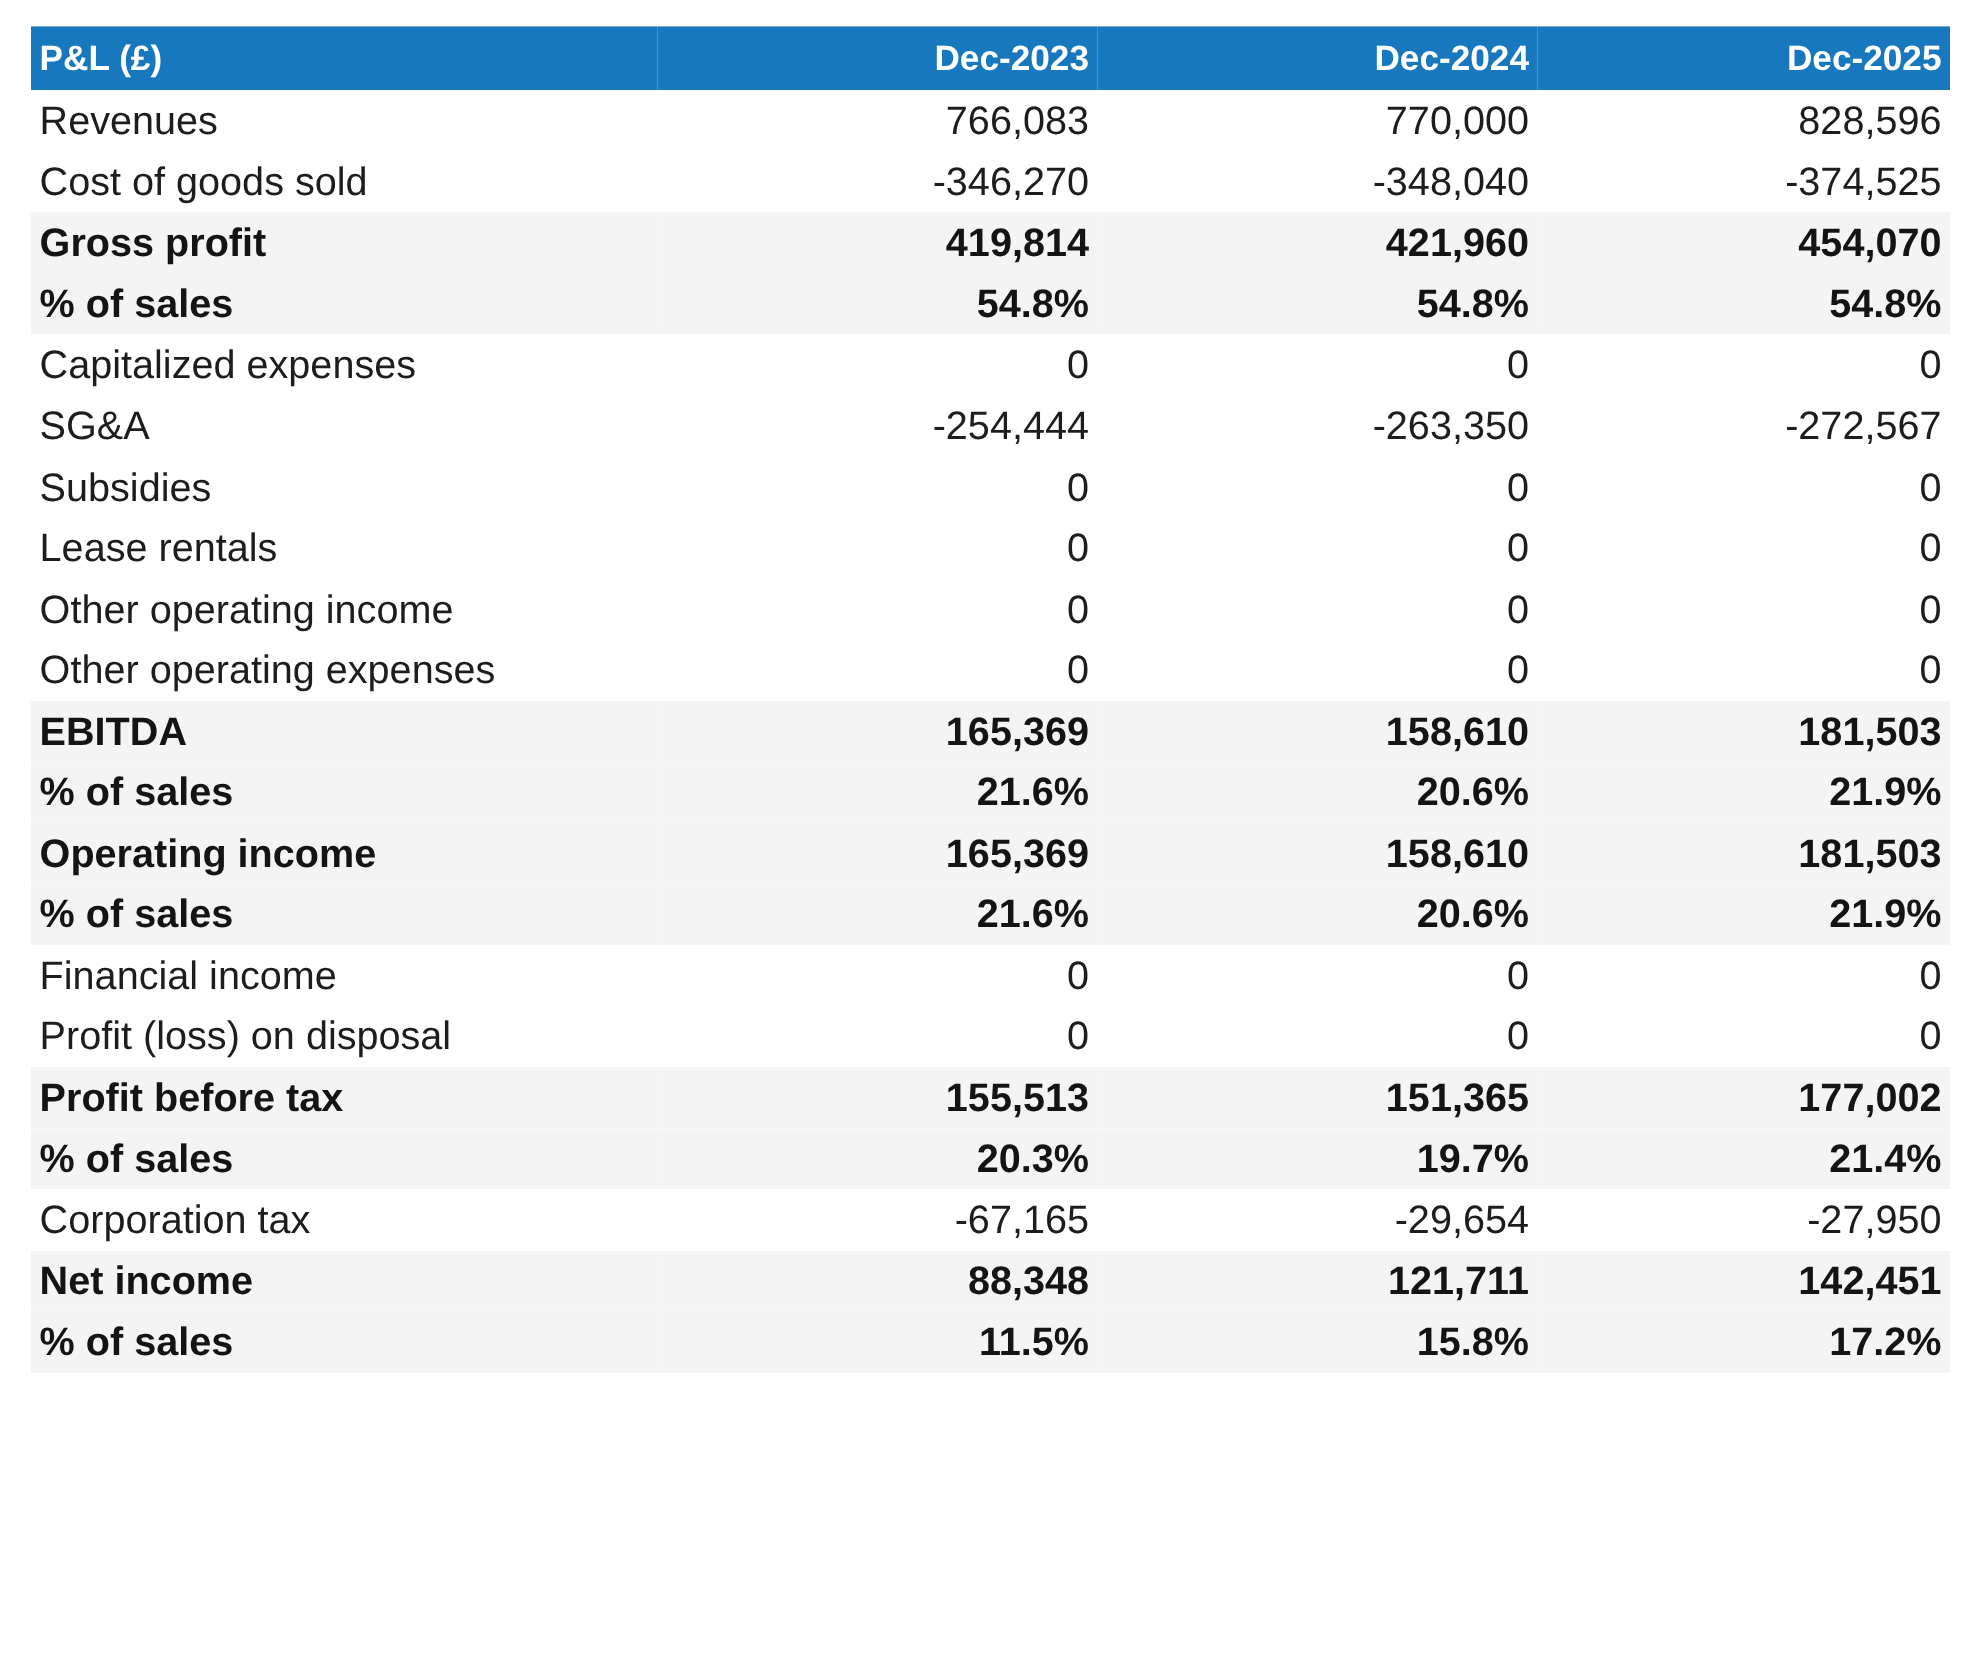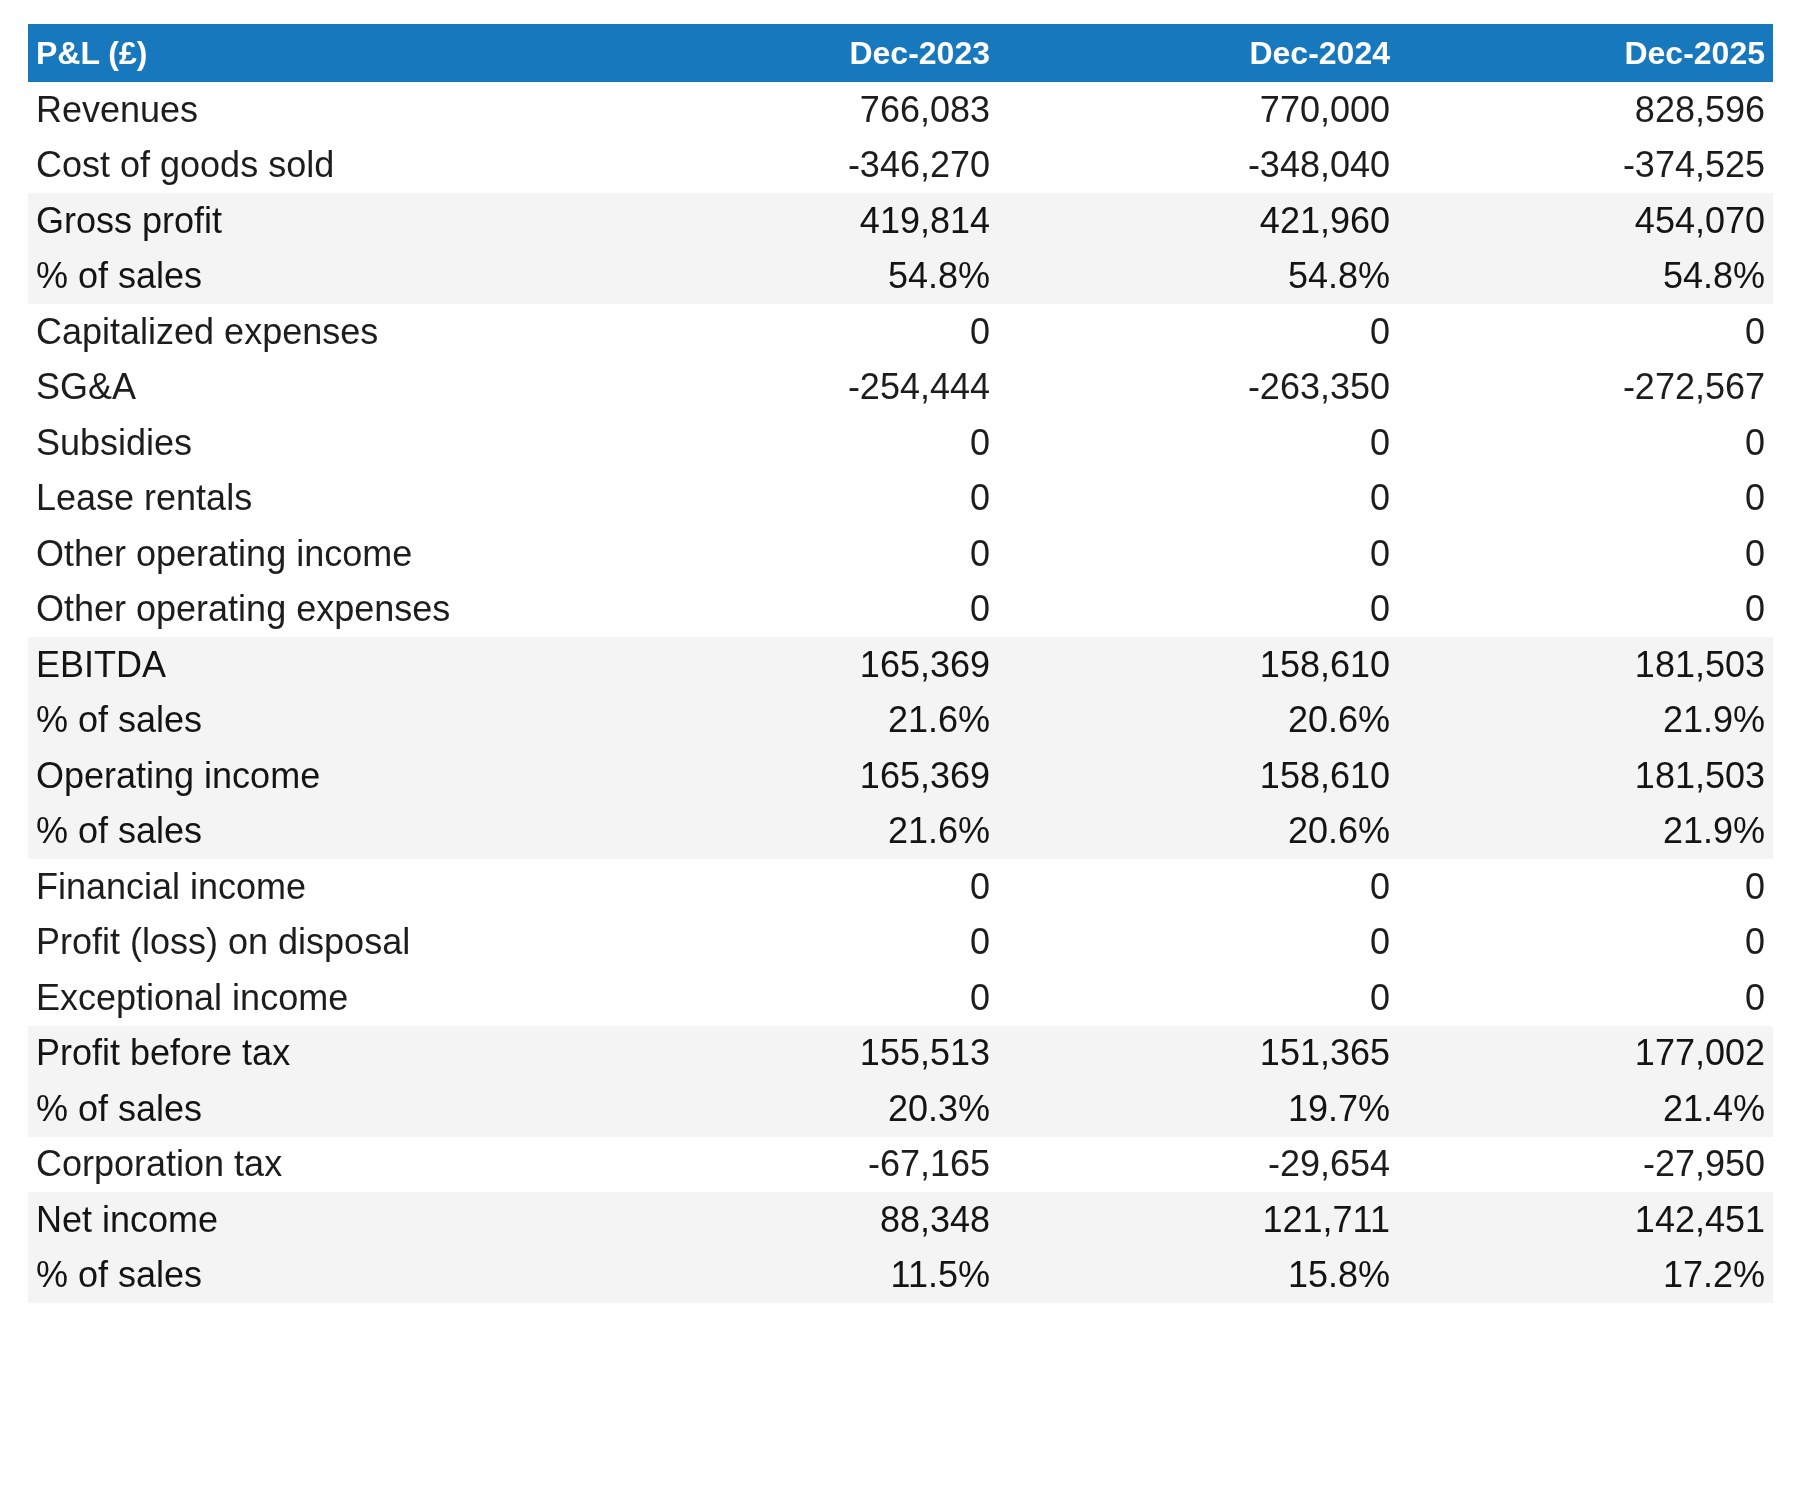--- a/index.html
+++ b/index.html
@@ -39,21 +39,21 @@
   .pnl th.val,   .pnl td.val   { text-align: right; }
   .pnl td {
     height: 55.5px;
     font-size: 36px;
     font-weight: 400;
     color: var(--text-color);
     background: #ffffff;
   }
   .pnl tr.summary td {
     background: var(--summary-bg);
-    font-weight: 400;
+    font-weight: 700;
     color: #141414;
   }
 </style>
 </head>
 <body>
 
 <div>
   <table class="pnl">
     <colgroup>
       <col style="width:570px">
@@ -159,26 +159,20 @@
           <td class="val">0</td>
           <td class="val">0</td>
           <td class="val">0</td>
         </tr>
         <tr class="normal">
           <td class="label">Profit (loss) on disposal</td>
           <td class="val">0</td>
           <td class="val">0</td>
           <td class="val">0</td>
         </tr>
-        <tr class="normal">
-          <td class="label">Exceptional income</td>
-          <td class="val">0</td>
-          <td class="val">0</td>
-          <td class="val">0</td>
-        </tr>
         <tr class="summary">
           <td class="label">Profit before tax</td>
           <td class="val">155,513</td>
           <td class="val">151,365</td>
           <td class="val">177,002</td>
         </tr>
         <tr class="summary">
           <td class="label">% of sales</td>
           <td class="val">20.3%</td>
           <td class="val">19.7%</td>

